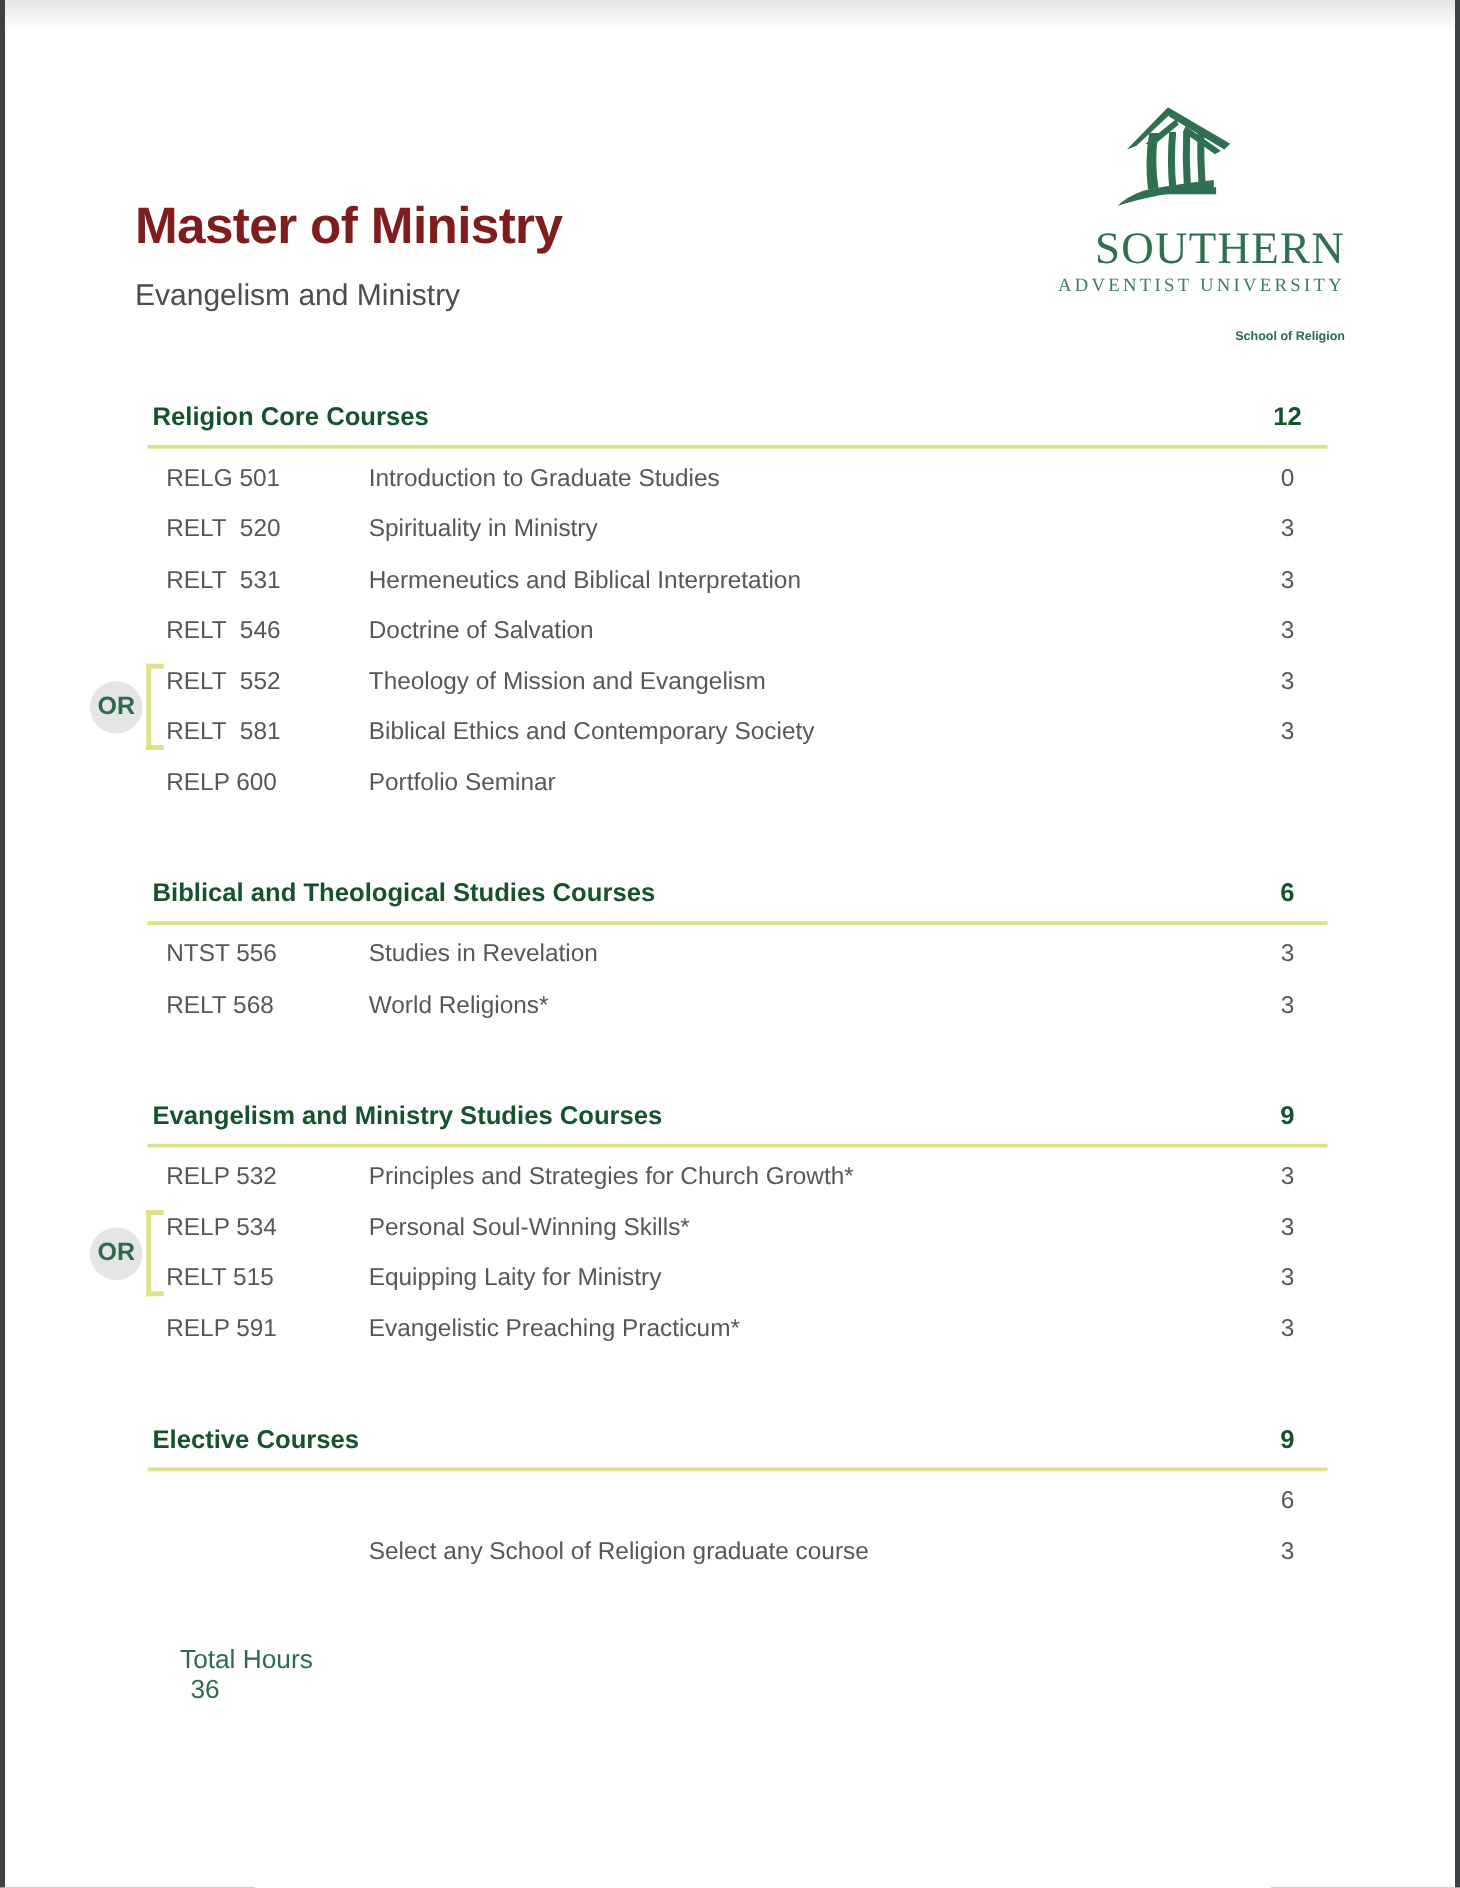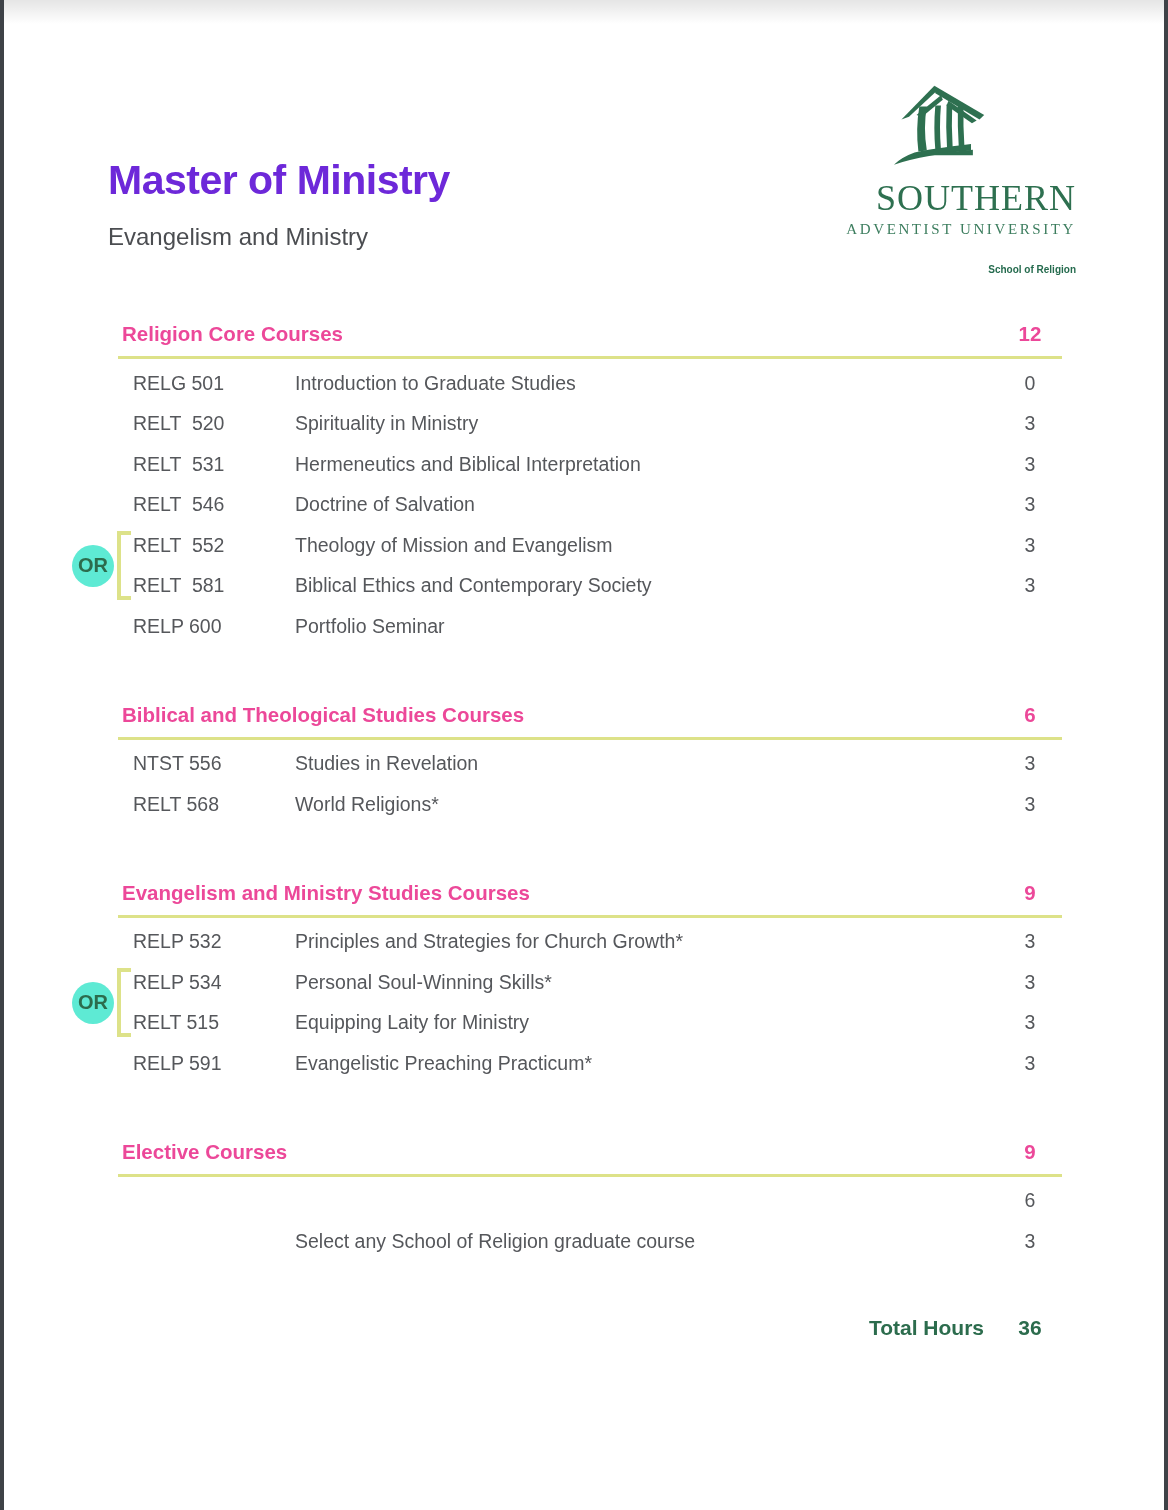--- a/index.html
+++ b/index.html
@@ -14,21 +14,21 @@
     background:#ffffff;overflow:hidden;
   }
   .page::before{
     content:"";position:absolute;top:0;left:0;right:0;height:24px;
     background:linear-gradient(rgba(0,0,0,0.10),rgba(255,255,255,0));
     pointer-events:none;
   }
   
   .doc-header{position:absolute;left:104px;top:160px;}
   .doc-title{
-    font-size:41px;font-weight:bold;color:#6d28d9;
+    font-size:41px;font-weight:bold;color:#7f1d1d;
     letter-spacing:-0.5px;line-height:1;margin:0;
   }
   .doc-subtitle{
     font-size:24px;color:#4b4d51;margin-top:24px;line-height:1;
   }
   
   .logo{position:absolute;left:800px;top:82px;width:272px;text-align:right;color:#2e7050;}
   .logo-icon{display:block;margin:0 auto;height:94px;}
   .logo-wordmark{
     font-family:"Liberation Serif","DejaVu Serif",serif;
@@ -40,21 +40,21 @@
   }
   .logo-school{
     font-size:10px;font-weight:bold;margin-top:26px;color:#256b4e;
   }
   
   .content{position:absolute;left:114px;top:320px;width:944px;}
   .section{margin-bottom:54px;}
   .section-header{
     display:flex;justify-content:space-between;align-items:baseline;
     padding-left:4px;line-height:27px;
-    font-size:20.5px;font-weight:bold;color:#ec4899;
+    font-size:20.5px;font-weight:bold;color:#14532d;
   }
   .section-credits{width:40px;text-align:center;margin-right:12px;}
   .section-rule{border:none;border-top:3px solid #dde289;margin:9px 0 0 0;}
   .rows{padding-top:4px;}
   .row{
     display:flex;align-items:center;height:40.5px;
     padding-left:15px;font-size:19.5px;color:#55575b;justify-content:flex-end;
   }
   .code{width:162px;white-space:pre;flex:none;}
   .name{flex:1;}
@@ -63,29 +63,29 @@
   .or-wrap{position:relative;}
   .or-bracket{
     position:absolute;left:-1px;top:6px;bottom:6px;width:10px;
     border-left:4.5px solid #dde289;
     border-top:4.5px solid #dde289;
     border-bottom:4.5px solid #dde289;
   }
   .or-badge{
     position:absolute;left:-46px;top:50%;transform:translateY(-50%);
     width:42px;height:42px;border-radius:50%;
-    background:#5eead4;color:#2c6c4d;
+    background:#e5e5e5;color:#2c6c4d;
     font-size:20px;font-weight:bold;
     display:flex;align-items:center;justify-content:center;
     z-index:2;
   }
   
   .total-line{
     display:flex;justify-content:flex-end;align-items:baseline;
-    margin-top:52px;font-size:21px;font-weight:bold;color:#2c6c4d;
+    margin-top:52px;font-size:21px;font-weight:normal;color:#2c6c4d;flex-direction:column;
   }
   .total-value{width:40px;text-align:center;margin-right:12px;margin-left:26px;}
   .footnote{
     margin-top:68px;padding-left:24px;
     font-size:21px;font-style:italic;color:#5a5c60;line-height:37px;
   }
   .footnote .lead{font-weight:bold;color:#2e7050;}
 </style>
 </head>
 <body>

